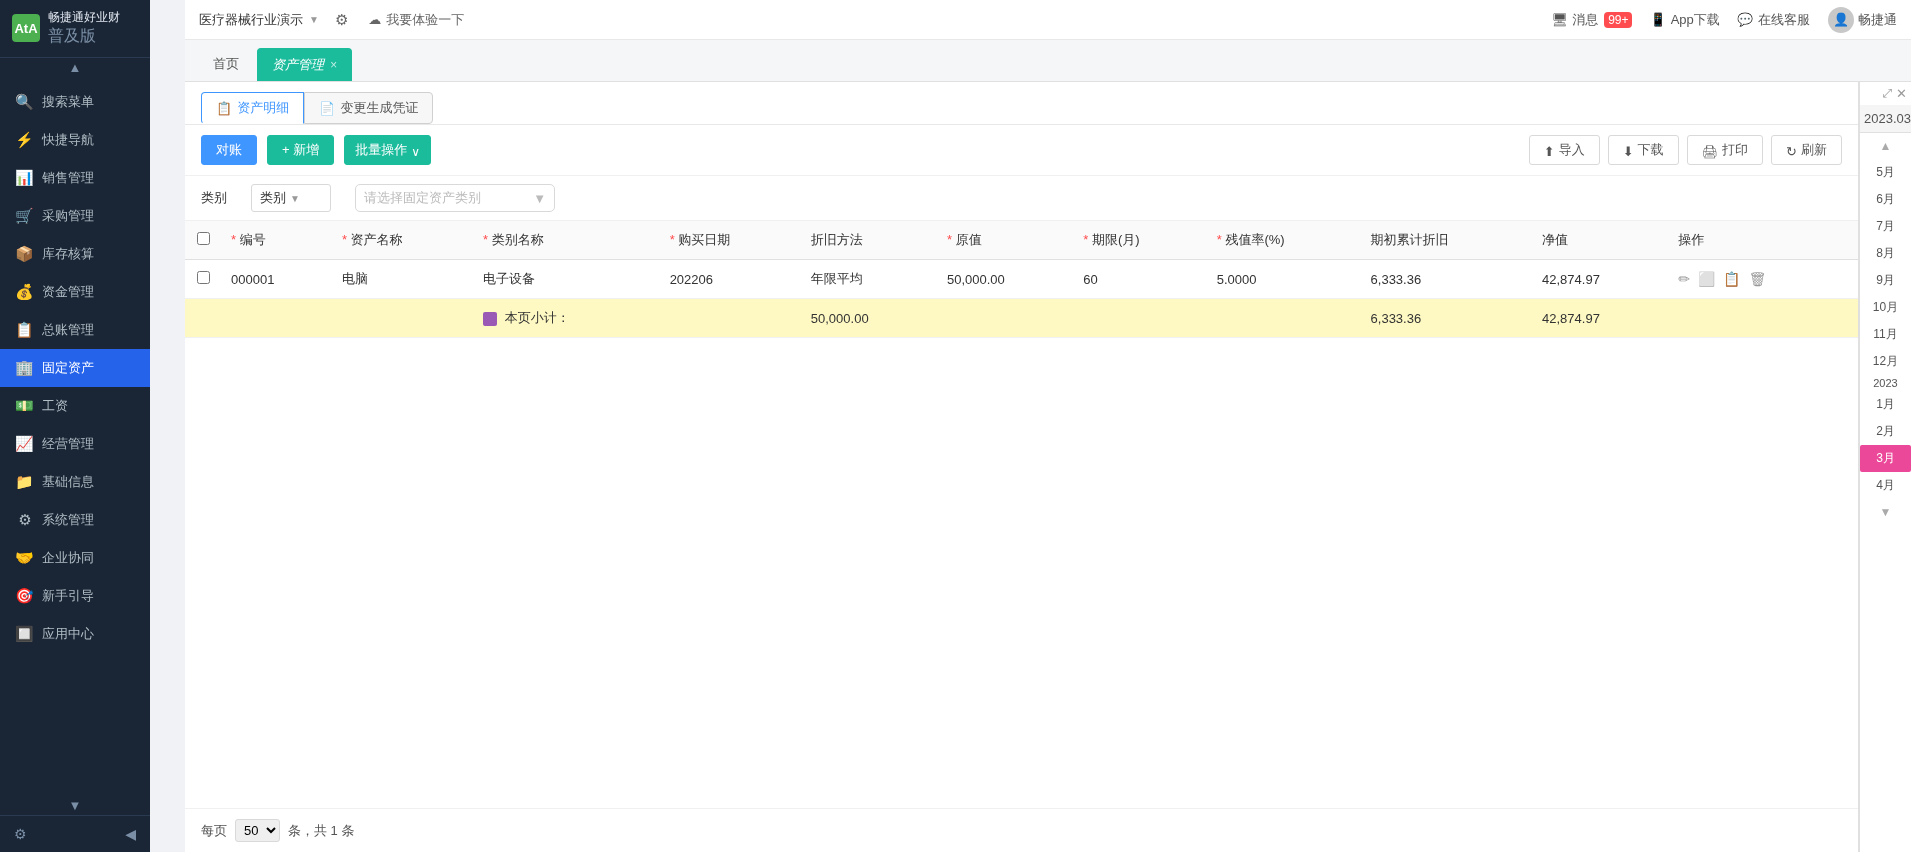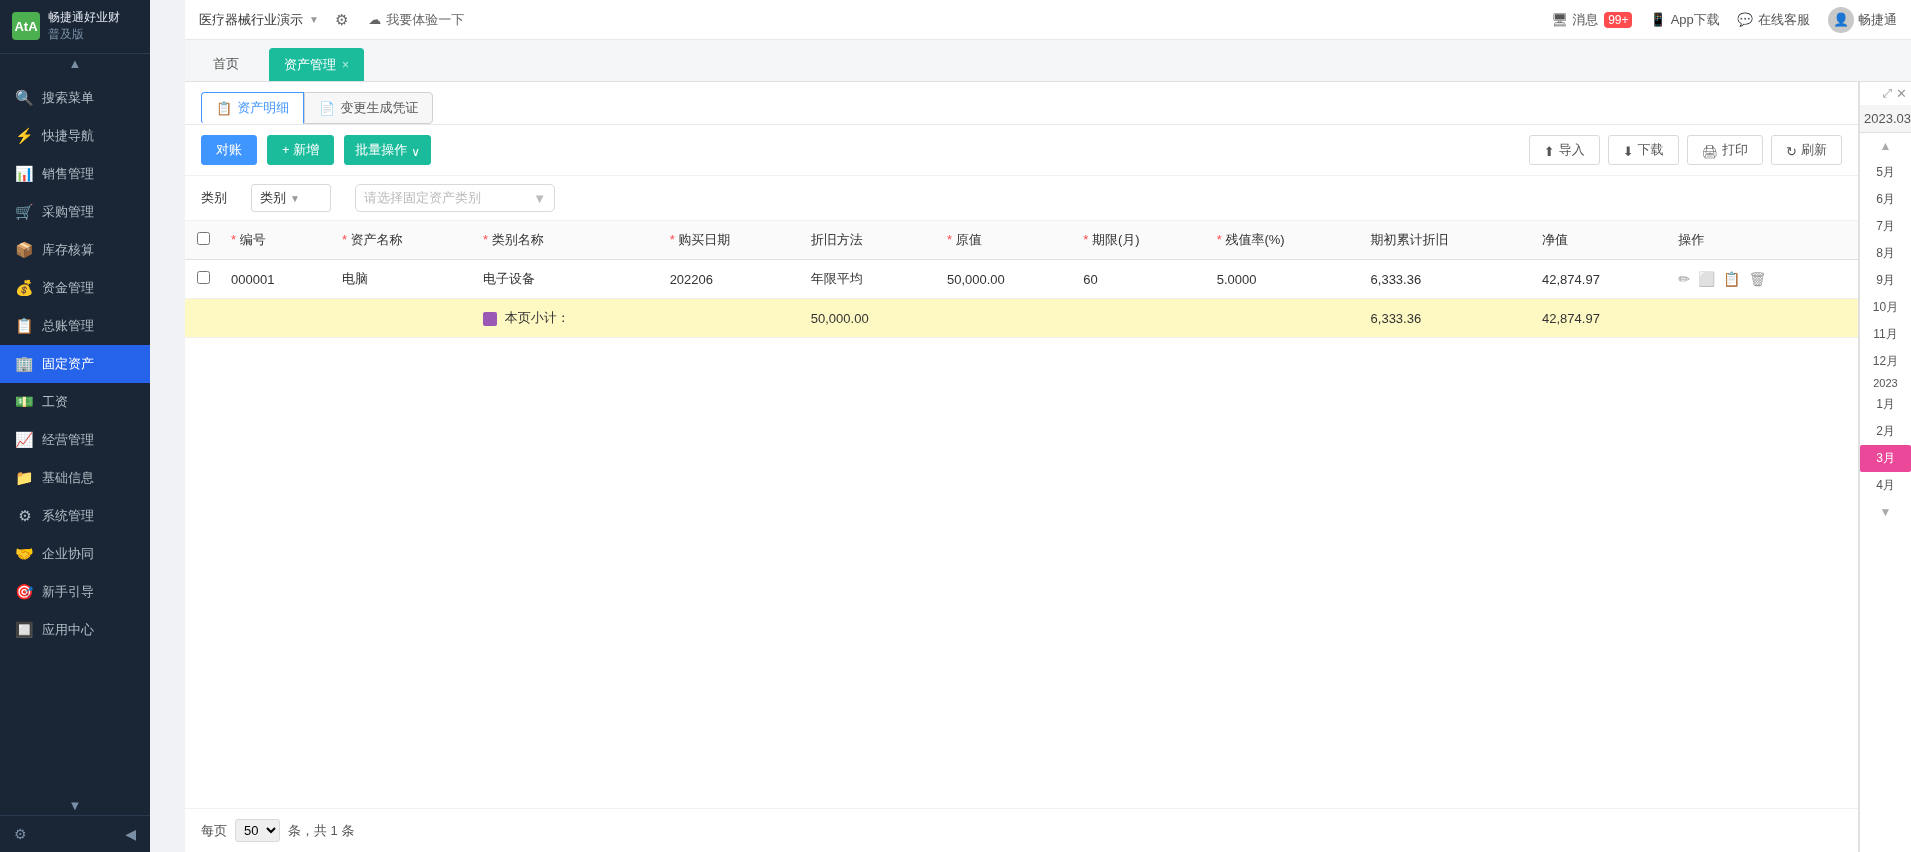--- a/index.html
+++ b/index.html
@@ -28,21 +28,21 @@
       background: #4caf50;
       border-radius: 4px;
       display: flex;
       align-items: center;
       justify-content: center;
       color: white;
       font-size: 11px;
       font-weight: bold;
     }
     .sidebar-logo-text { font-size: 12px; color: #e0e6ef; line-height: 1.3; }
-    .sidebar-logo-sub { font-size: 12px; color: #7a8fa6; }
+    .sidebar-logo-sub { font-size: 16px; color: #7a8fa6; }
     .sidebar-nav { flex: 1; overflow-y: auto; padding: 6px 0; }
     .sidebar-item {
       display: flex;
       align-items: center;
       gap: 8px;
       padding: 10px 16px;
       cursor: pointer;
       color: #b0bec5;
       transition: background 0.15s;
     }
@@ -132,36 +132,37 @@
     }
 
     
     .page-tabs {
       height: 42px;
       background: #f5f6f7;
       border-bottom: 1px solid #e0e0e0;
       display: flex;
       align-items: flex-end;
       padding: 0 14px;
-      gap: 16px;
+      gap: 4px;
       flex-shrink: 0;
     }
     .page-tab {
       height: 32px;
       padding: 16px 14px;
       display: flex;
       align-items: center;
       gap: 6px;
       border-radius: 4px 4px 0 0;
       cursor: pointer;
       font-size: 13px;
       background: #e8e8e8;
       color: #555;
       border: 1px solid #d0d0d0;
       border-bottom: none;
+      font-style: italic;
     }
     .page-tab.active { background: #1abc9c; color: #fff; border-color: #1abc9c; }
     .page-tab-close { font-size: 12px; opacity: 0.7; }
     .page-tab-home {
       height: 34px;
       padding: 0 14px;
       display: flex;
       align-items: center;
       color: #555;
       font-size: 13px;

